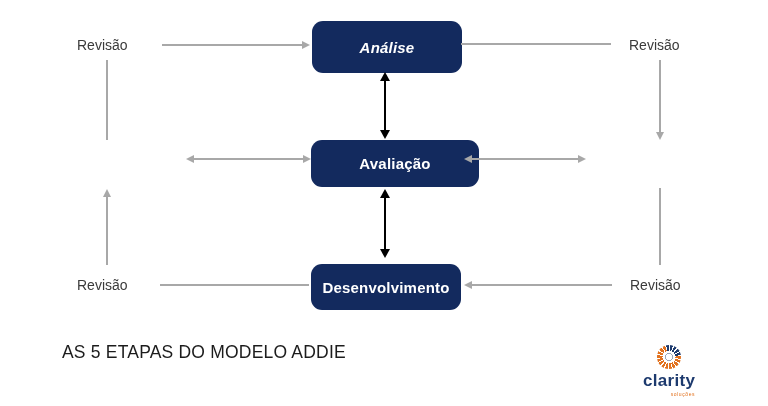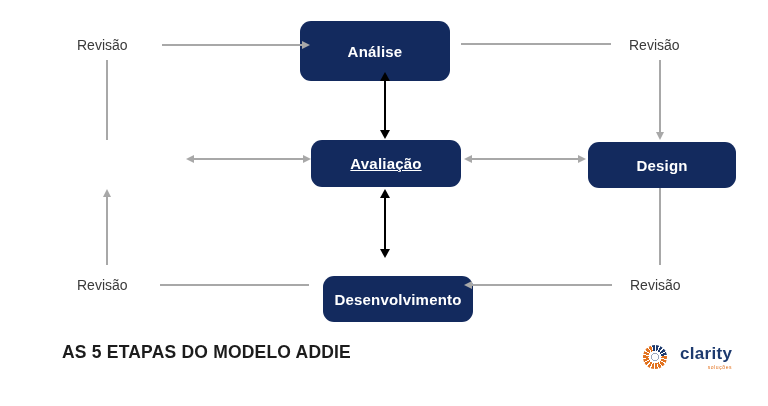--- a/index.html
+++ b/index.html
@@ -22,49 +22,46 @@
   .bline { position:absolute; background:#000000; width:2px; }
   .tri { position:absolute; width:0; height:0; }
   .tri-right-gray { border-left:8px solid #a8a8a8; border-top:4px solid transparent; border-bottom:4px solid transparent; }
   .tri-left-gray  { border-right:8px solid #a8a8a8; border-top:4px solid transparent; border-bottom:4px solid transparent; }
   .tri-up-gray    { border-bottom:8px solid #a8a8a8; border-left:4px solid transparent; border-right:4px solid transparent; }
   .tri-down-gray  { border-top:8px solid #a8a8a8; border-left:4px solid transparent; border-right:4px solid transparent; }
   .tri-up-black   { border-bottom:9px solid #000; border-left:5px solid transparent; border-right:5px solid transparent; }
   .tri-down-black { border-top:9px solid #000; border-left:5px solid transparent; border-right:5px solid transparent; }
   .title {
     position:absolute; left:62px; top:342px;
-    font-size:17.5px; font-weight:700; color:#1c1c1c; letter-spacing:0.2px;
+    font-size:17.5px; font-weight:400; color:#1c1c1c; letter-spacing:0.2px;
   }
-  .logo { position:absolute; left:643px; top:345px; display:flex; align-items:flex-start; gap:13px; }
+  .logo { position:absolute; left:643px; top:345px; display:flex; align-items:center; gap:3px;flex-direction:column; }
   .logo-icon {
     width:24px; height:24px; border-radius:50%;
     background:
       radial-gradient(circle, #ffffff 0 3px, #9aa7bd 3px 4px, #ffffff 4px 6.5px, rgba(255,255,255,0) 6.5px),
       repeating-conic-gradient(#ffffff 0deg 6deg, rgba(255,255,255,0) 6deg 20deg),
       conic-gradient(from -15deg, #1d3a6e 0deg 100deg, #e2711d 100deg 360deg);
   }
   .logo-textcol { display:flex; flex-direction:column; }
   .logo-text { font-size:17px; font-weight:700; color:#1d3a6e; line-height:1; letter-spacing:0.3px; }
   .logo-tagline { font-size:5px; color:#e2711d; text-align:right; letter-spacing:0.6px; margin-top:2px; }
 </style>
 </head>
 <body>
 
 <div class="canvas">
 
-  <div class="node" style="left:300px; top:21px;  width:150px; height:60px;">
+  <div class="node" style="left:312px; top:21px;  width:150px; height:52px;font-style:italic;">
       <span>Análise</span>
     </div>
-  <div class="node" style="left:311px; top:140px; width:150px; height:47px;text-decoration:underline;">
+  <div class="node" style="left:311px; top:140px; width:168px; height:47px;">
       <span>Avaliação</span>
     </div>
-  <div class="node" style="left:588px; top:142px; width:148px; height:46px;">
-      <span>Design</span>
-    </div>
-  <div class="node" style="left:311px; top:276px; width:150px; height:46px;margin-left:12px;">
+  <div class="node" style="left:311px; top:264px; width:150px; height:46px;">
       <span>Desenvolvimento</span>
     </div>
 
   <div class="rev" style="left:77px;  top:37px;">Revisão</div>
   <div class="rev" style="left:629px; top:37px;">Revisão</div>
   <div class="rev" style="left:77px;  top:277px;">Revisão</div>
   <div class="rev" style="left:630px; top:277px;">Revisão</div>
 
   <div class="gline hline" style="left:162px; top:44px; width:140px;"></div>
   <div class="tri tri-right-gray" style="left:302px; top:41px;"></div>

